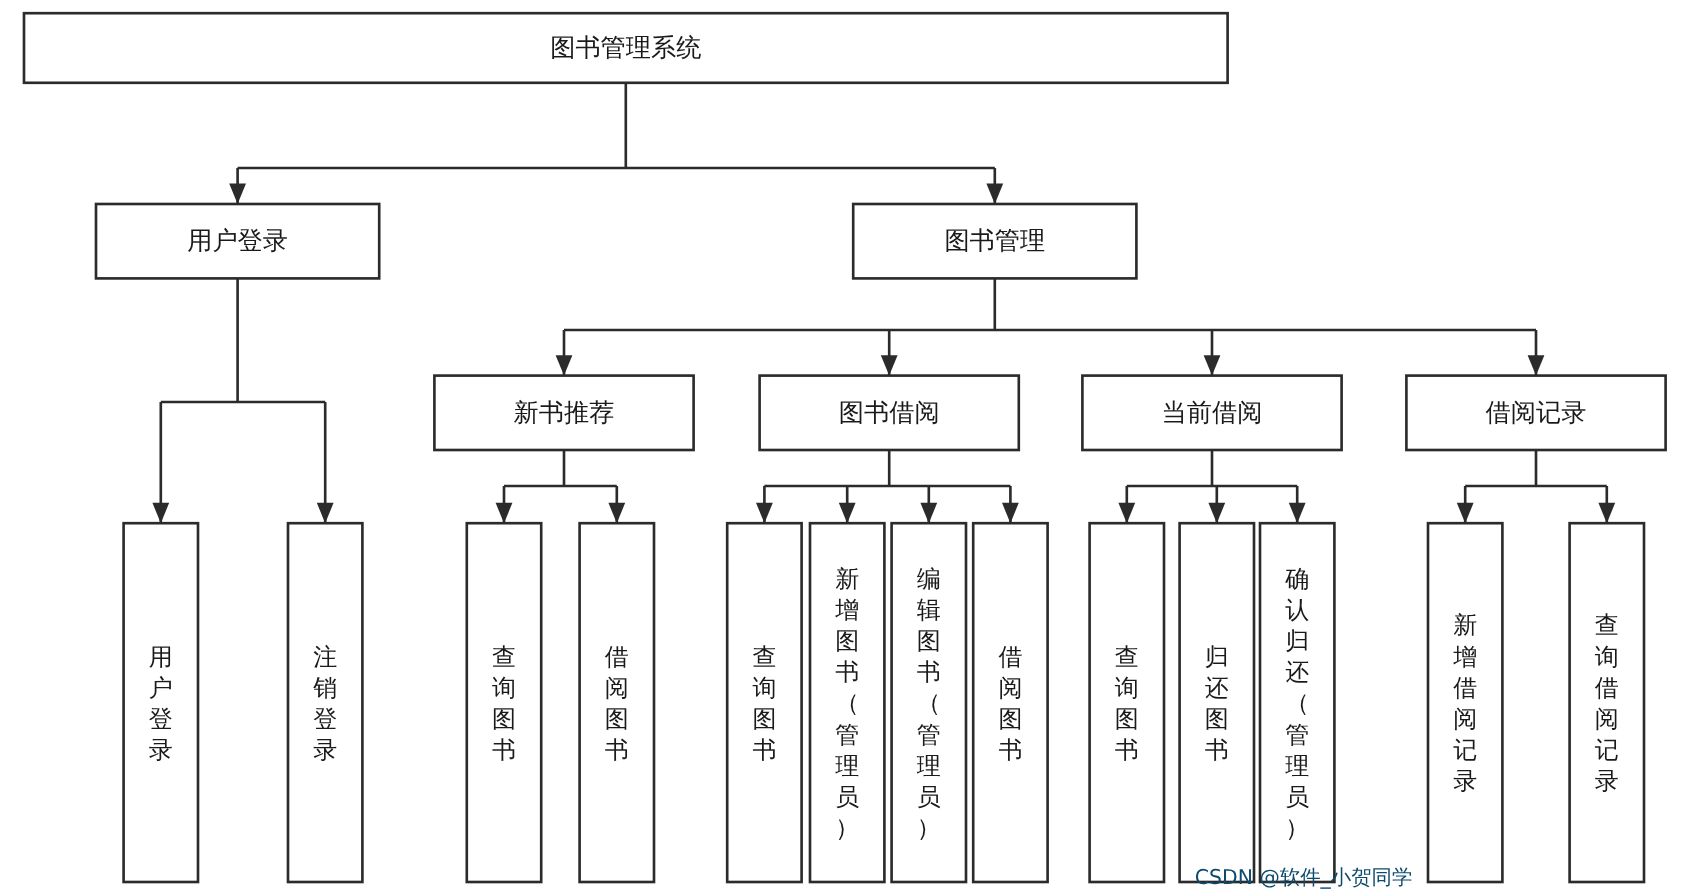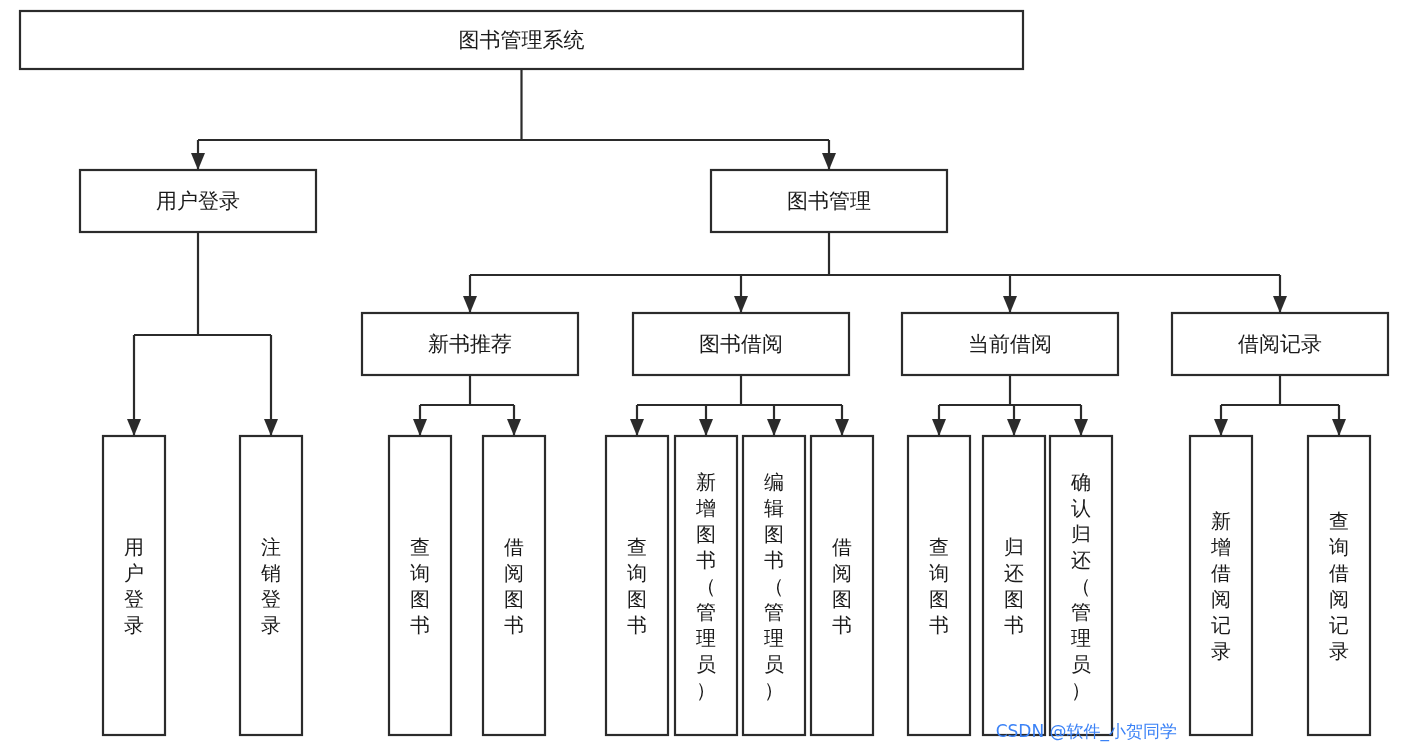--- a/index.html
+++ b/index.html
@@ -52,21 +52,21 @@
   .arrow-head {
     fill: #2b2b2b;
     stroke: none;
   }
   .watermark {
     position: absolute;
     right: 8px;
     bottom: 4px;
     font-family: "DejaVu Sans", "Liberation Sans", sans-serif;
     font-size: 17px;
-    color: #3b82f6;
+    color: #0c4a6e;
     white-space: nowrap;
     user-select: none;
   }
 </style>
 </head>
 <body>
 
 <div id="diagram-root">
   <svg class="flow" id="flow-svg" viewBox="0 0 1405 747" xmlns="http://www.w3.org/2000/svg">
     <g id="links-layer">

